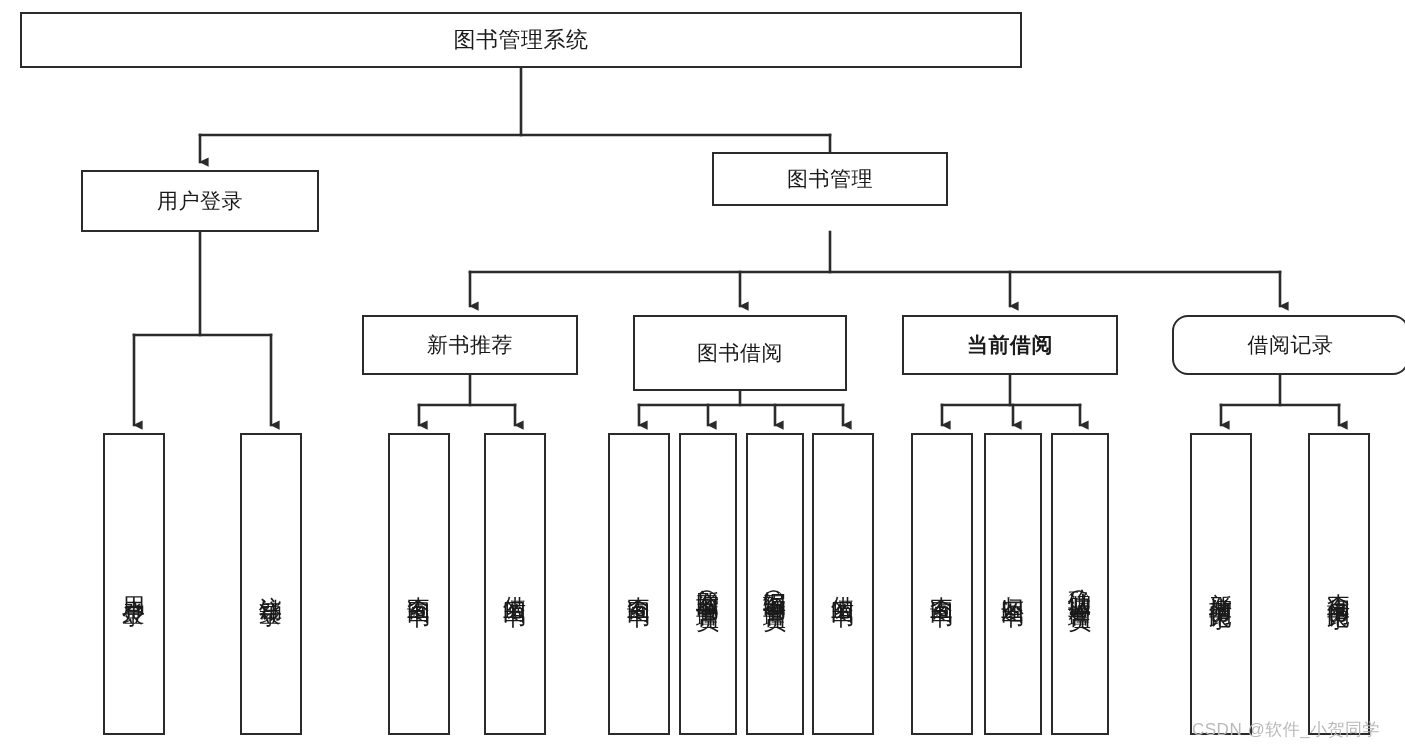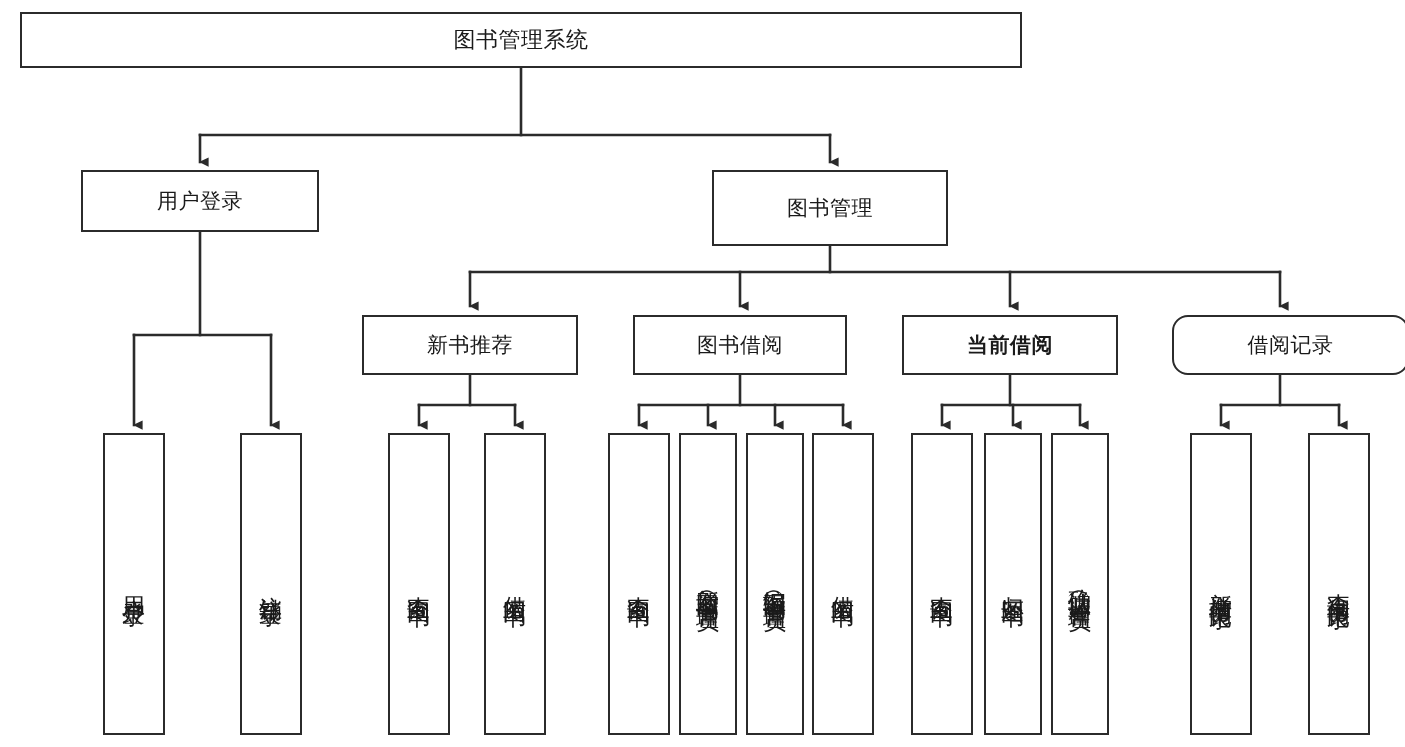--- a/index.html
+++ b/index.html
@@ -131,28 +131,28 @@
     </g>
   </svg>
 
   <div class="node horizontal root" style="left:20px; top:12px; width:1002px; height:56px;">
     <span class="node-label">图书管理系统</span>
   </div>
 
   <div class="node horizontal" style="left:81px; top:170px; width:238px; height:62px;">
     <span class="node-label">用户登录</span>
   </div>
-  <div class="node horizontal" style="left:712px; top:170px; width:236px; height:76px;">
+  <div class="node horizontal" style="left:712px; top:152px; width:236px; height:54px;">
     <span class="node-label">图书管理</span>
   </div>
 
   <div class="node horizontal" style="left:362px; top:315px; width:216px; height:60px;">
     <span class="node-label">新书推荐</span>
   </div>
-  <div class="node horizontal" style="left:633px; top:315px; width:214px; height:60px;">
+  <div class="node horizontal" style="left:633px; top:315px; width:214px; height:76px;">
     <span class="node-label">图书借阅</span>
   </div>
   <div class="node horizontal" style="left:902px; top:315px; width:216px; height:60px;font-weight:bold;">
     <span class="node-label">当前借阅</span>
   </div>
   <div class="node horizontal" style="left:1172px; top:315px; width:237px; height:60px;border-radius:16px;">
     <span class="node-label">借阅记录</span>
   </div>
 
   <div class="node vertical" style="left:103px; top:433px; width:62px; height:302px;">
@@ -192,14 +192,15 @@
     <span class="node-label">确认归还（管理员）</span>
   </div>
 
   <div class="node vertical" style="left:1190px; top:433px; width:62px; height:302px;">
     <span class="node-label">新增借阅记录</span>
   </div>
   <div class="node vertical" style="left:1308px; top:433px; width:62px; height:302px;">
     <span class="node-label">查询借阅记录</span>
   </div>
 
+  <div class="watermark" style="left:1192px; top:718px;">CSDN @软件_小贺同学</div>
 
 </div>
 
 </body></html>

